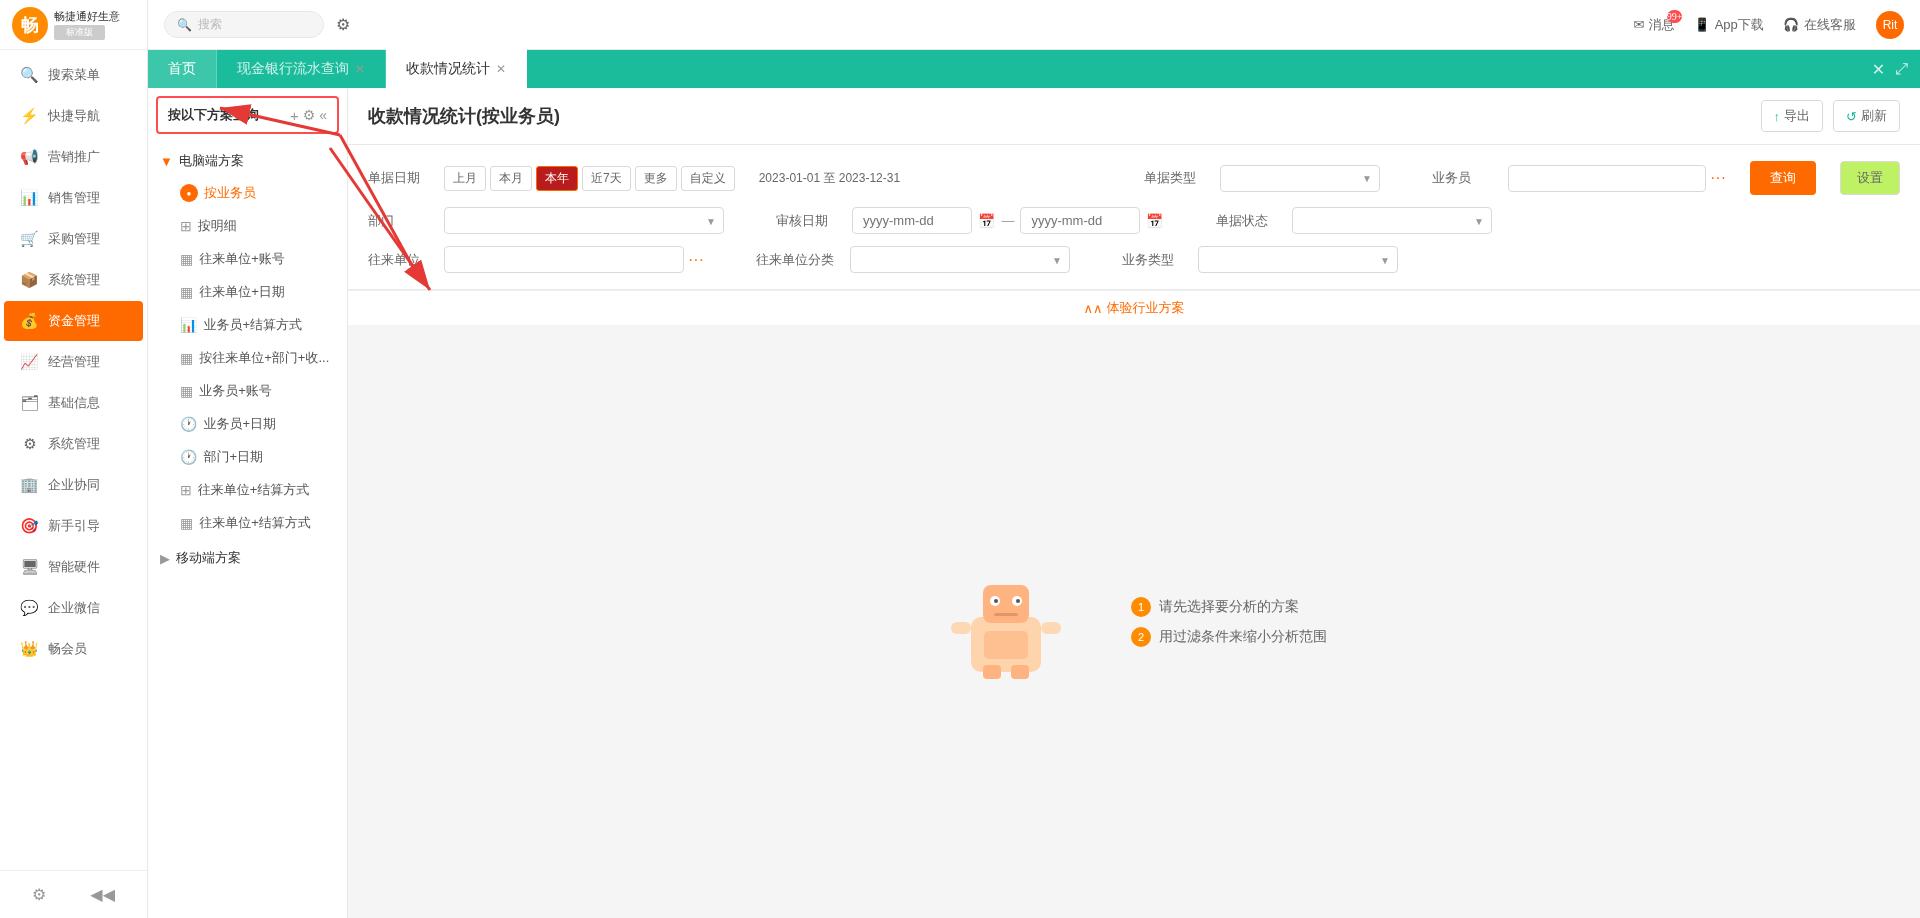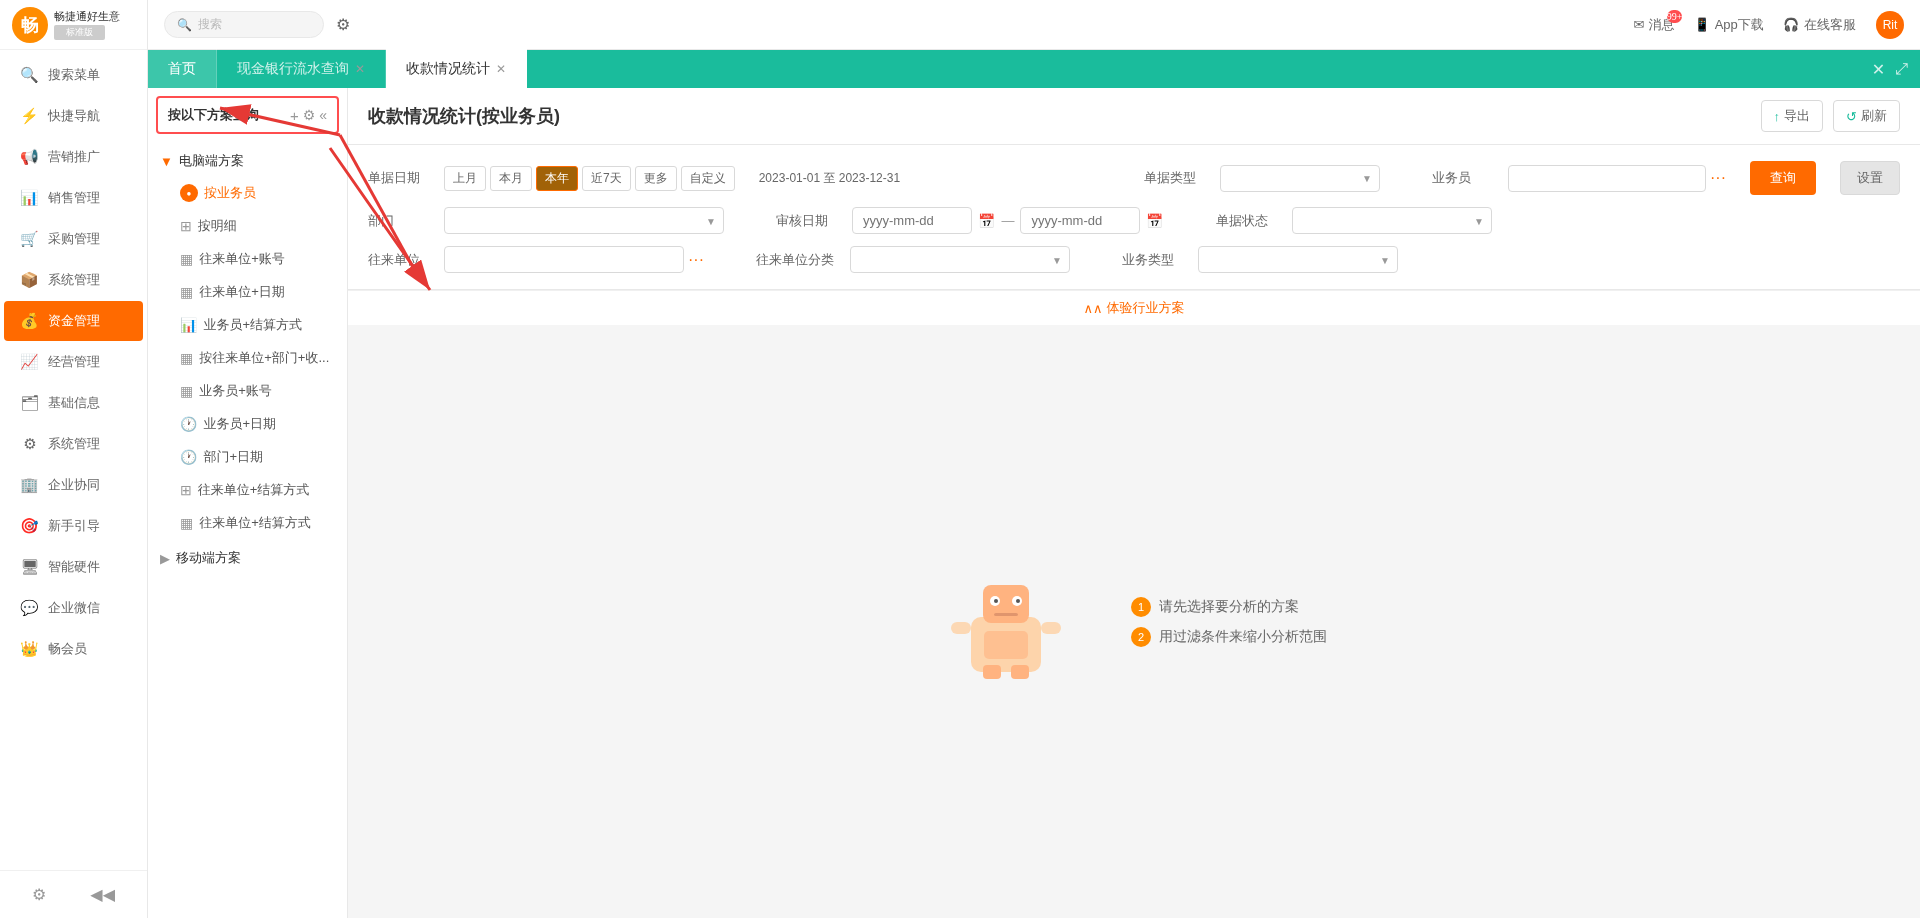--- a/index.html
+++ b/index.html
@@ -122,21 +122,21 @@
     
     .filter-area { background: #fff; padding: 16px 20px; border-bottom: 1px solid #e8e8e8; }
     .filter-row { display: flex; align-items: center; gap: 16px; margin-bottom: 12px; flex-wrap: wrap; }
     .filter-row:last-child { margin-bottom: 0; }
     .filter-label { color: #666; font-size: 13px; white-space: nowrap; min-width: 60px; }
     .date-quick-btns { display: flex; gap: 4px; align-items: center; }
     .date-btn {
       padding: 3px 8px; border: 1px solid #d9d9d9; border-radius: 3px;
       background: #fff; cursor: pointer; font-size: 12px; color: #666;
     }
-    .date-btn.active { background: #a16207; color: #fff; border-color: #ff6a00; }
+    .date-btn.active { background: #b91c1c; color: #fff; border-color: #ff6a00; }
     .date-range { font-size: 12px; color: #666; margin-left: 8px; }
     .filter-select {
       border: 1px solid #d9d9d9; border-radius: 4px; padding: 5px 28px 5px 10px;
       background: #fff; color: #333; font-size: 13px; cursor: pointer;
       appearance: none; -webkit-appearance: none; min-width: 160px;
       position: relative;
     }
     .select-wrapper { position: relative; display: inline-block; }
     .select-wrapper::after {
       content: '▼'; font-size: 10px; position: absolute; right: 8px;
@@ -147,21 +147,21 @@
       font-size: 13px; color: #333; min-width: 160px;
     }
     .date-input-group { display: flex; align-items: center; gap: 6px; }
     .date-input {
       border: 1px solid #d9d9d9; border-radius: 4px; padding: 5px 10px;
       font-size: 13px; color: #bbb; min-width: 120px;
     }
     .date-icon { color: #bbb; font-size: 14px; cursor: pointer; }
     .date-sep { color: #999; }
     .query-btn { background: #ff6a00; color: #fff; border: none; border-radius: 4px; padding: 7px 20px; font-size: 13px; cursor: pointer; }
-    .set-btn { background: #e5e5e5; color: #666; border: 1px solid #d9d9d9; border-radius: 4px; padding: 7px 16px; font-size: 13px; cursor: pointer; }
+    .set-btn { background: #bef264; color: #666; border: 1px solid #d9d9d9; border-radius: 4px; padding: 7px 16px; font-size: 13px; cursor: pointer; }
 
     .collapse-bar {
       display: flex; align-items: center; justify-content: center;
       padding: 8px; background: #fff; border-top: 1px solid #f0f0f0;
       cursor: pointer; color: #ff6a00; font-size: 13px; gap: 4px;
     }
 
     
     .content-area {
       flex: 1; display: flex; flex-direction: column; align-items: center;

